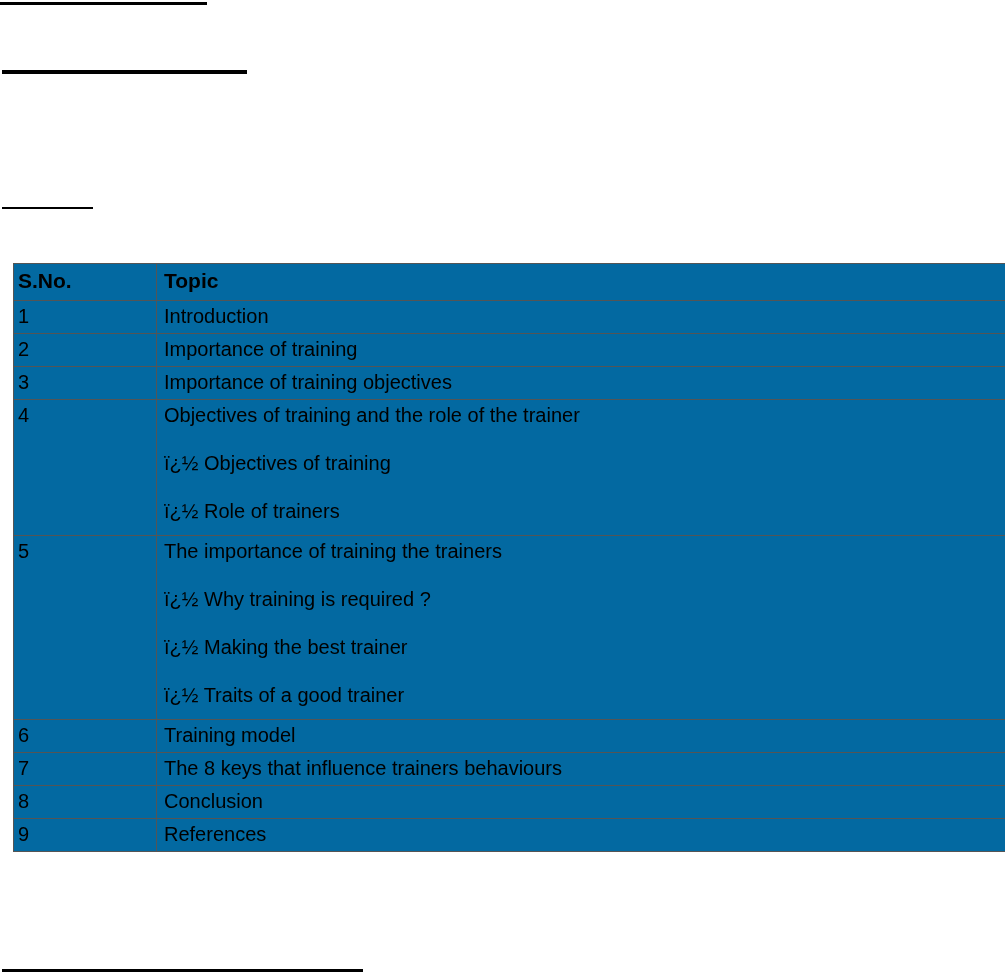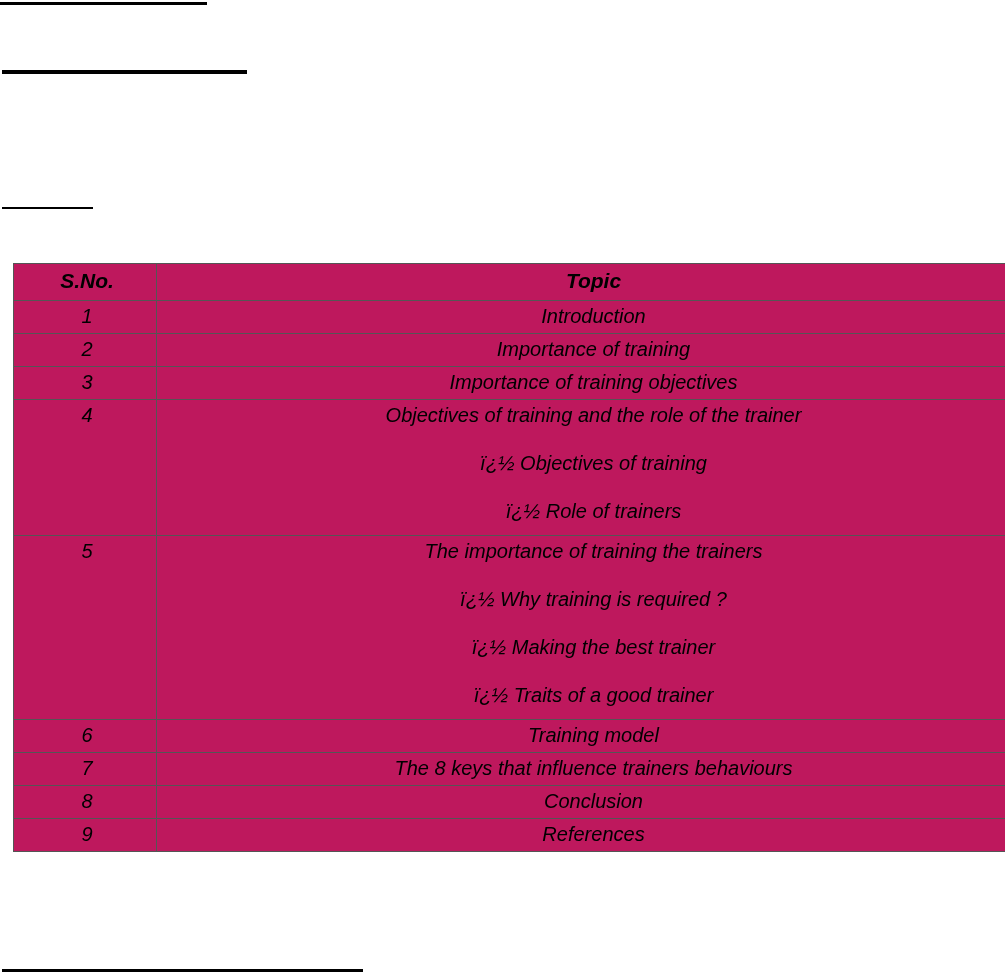--- a/index.html
+++ b/index.html
@@ -38,24 +38,23 @@
     line-height: 1.15;
   }
   #contents-table col.col-sno   { width: 143px; }
   #contents-table col.col-topic { width: 867px; }
 
   #contents-table th,
   #contents-table td {
     border: 1.6px solid #555555;
     padding: 4px 0 5px 4px;
     vertical-align: top;
-    text-align: center;
+    text-align: left;
     font-weight: normal;
-    background: #be185d;
-    font-style: italic;
+    background: #0369a1;
   }
   #contents-table thead th {
     font-weight: bold;
     font-size: 21px;
     padding-top: 5px;
     padding-bottom: 7px;
   }
   #contents-table td.cell-topic,
   #contents-table th.cell-topic {
     padding-left: 7px;

